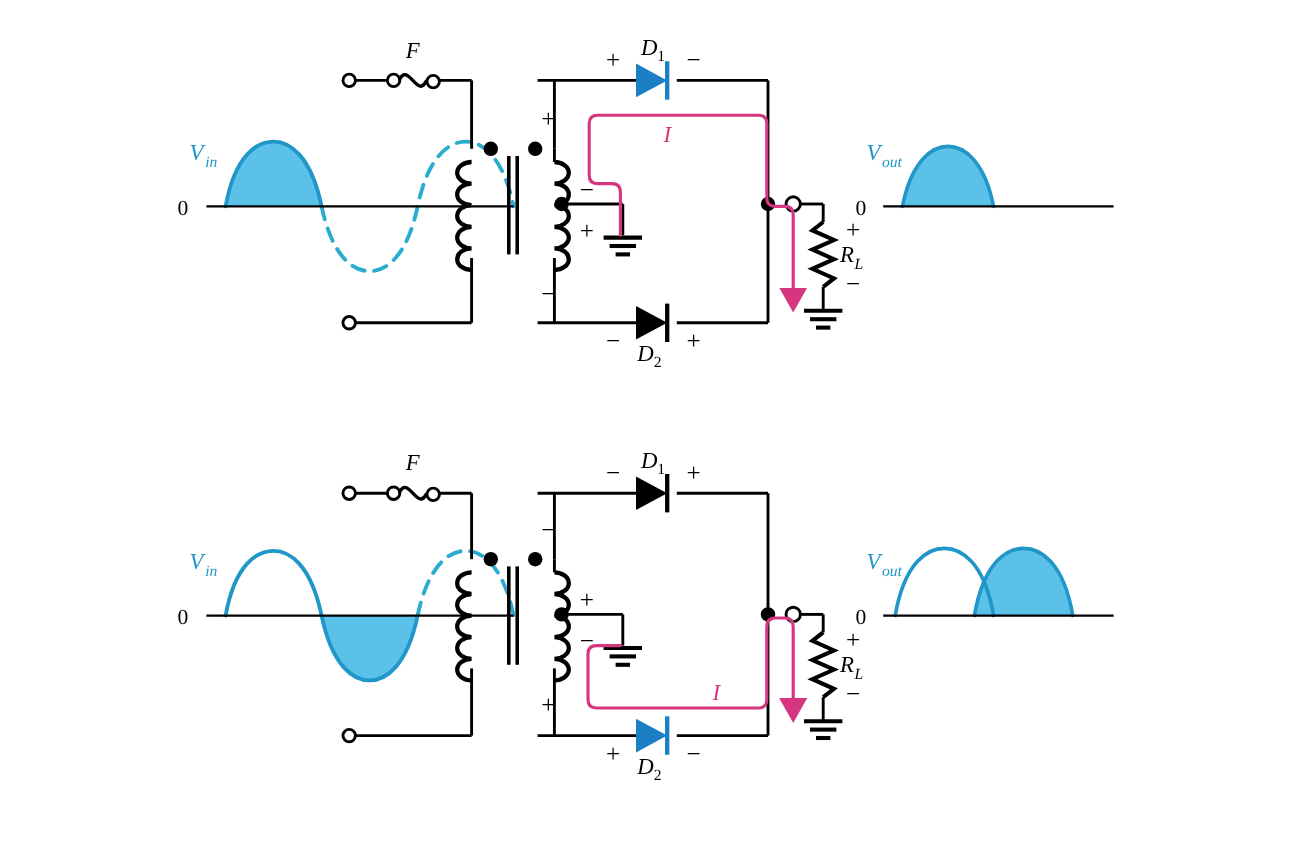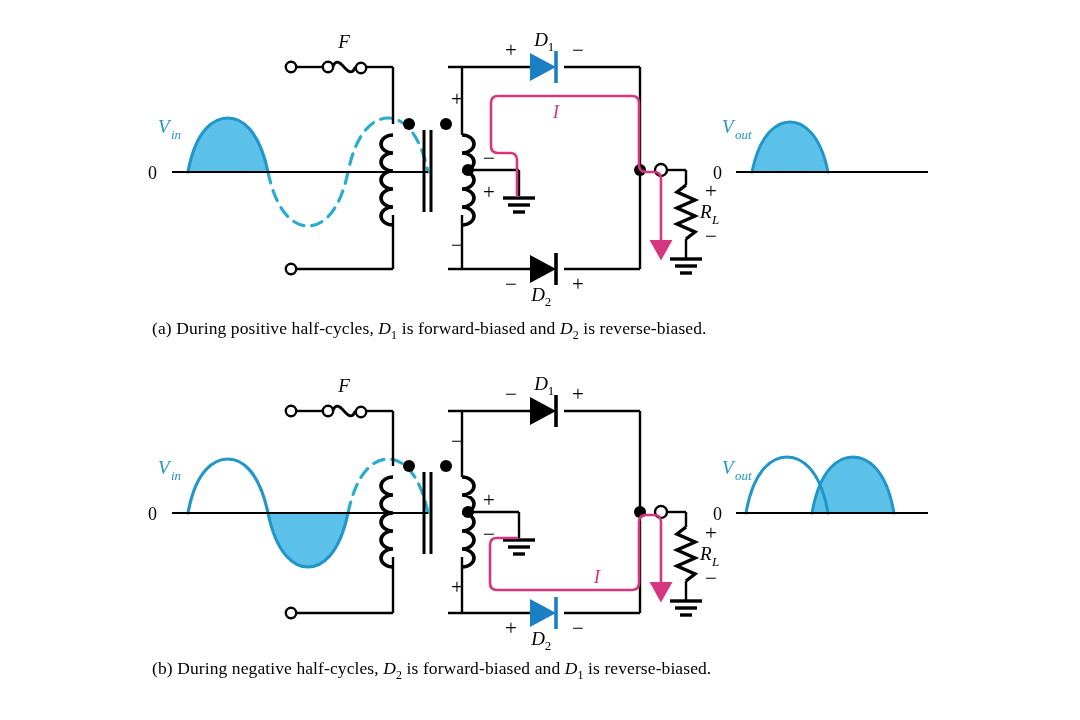--- a/index.html
+++ b/index.html
@@ -303,21 +303,15 @@
       <path d="M746,513 C754,467 774,457 787,457 C800,457 820,467 828,513" fill="none" stroke="#2196c8" stroke-width="3" stroke-linecap="round"></path>
       <path d="M812,513 C820,467 840,457 853,457 C866,457 886,467 894,513" fill="none" stroke="#2196c8" stroke-width="3" stroke-linecap="round"></path>
       <line x1="736" y1="513" x2="928" y2="513" stroke="#000" stroke-width="1.9"></line>
       <text x="722" y="474" font-family="'Liberation Serif',serif" font-size="19" font-style="italic" fill="#2196c8">V</text>
       <text x="735" y="480" font-family="'Liberation Serif',serif" font-size="13" font-style="italic" fill="#2196c8">out</text>
       <text x="713" y="520" font-family="'Liberation Serif',serif" font-size="18" fill="#000">0</text>
     </g>
   </g>
 </svg>
 
-<div class="caption" id="caption-a">
-  <span>(a) During positive half-cycles, </span><span class="it">D</span><span class="sub">1</span><span> is forward-biased and </span><span class="it">D</span><span class="sub">2</span><span> is reverse-biased.</span>
+
+
 </div>
 
-<div class="caption" id="caption-b">
-  <span>(b) During negative half-cycles, </span><span class="it">D</span><span class="sub">2</span><span> is forward-biased and </span><span class="it">D</span><span class="sub">1</span><span> is reverse-biased.</span>
-</div>
-
-</div>
-
 </body></html>

